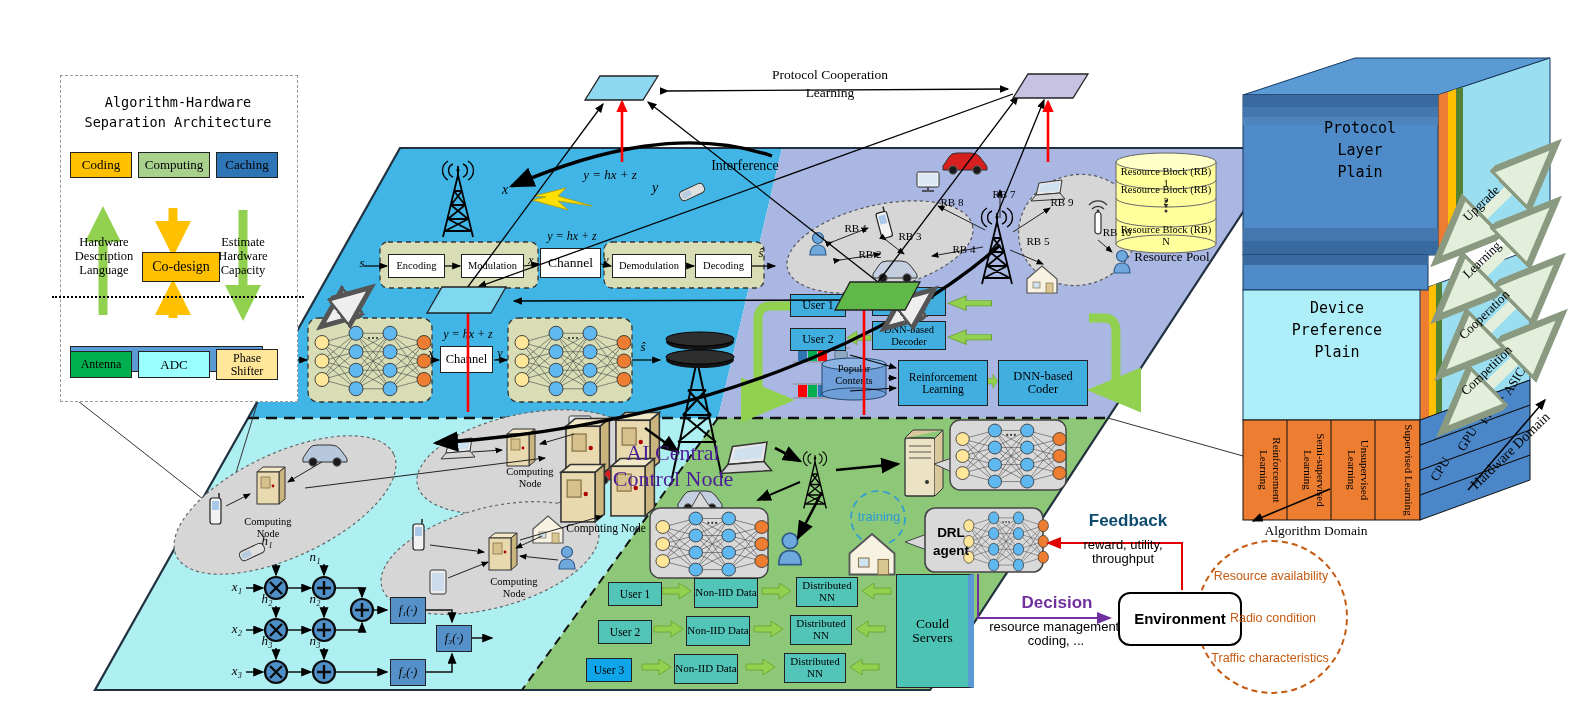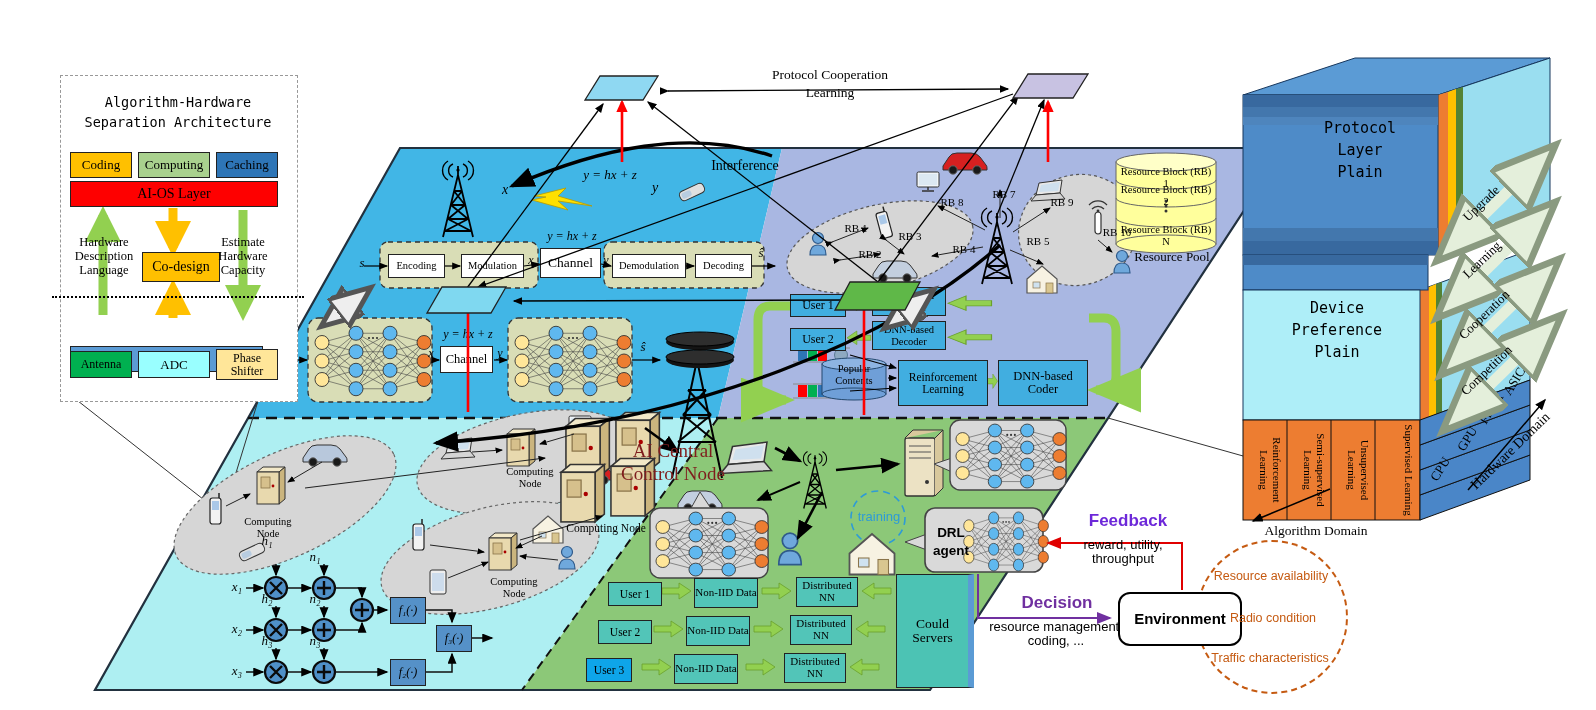--- a/index.html
+++ b/index.html
@@ -695,21 +695,20 @@
   <text x="1476" y="490" font-size="14" font-family="Liberation Serif,serif" transform="rotate(-44 1476 490)">Hardware Domain</text>
   <line x1="1330" y1="489" x2="1253" y2="521" stroke="#000" stroke-width="1.5" marker-end="url(#mB)"></line>
 </g>
 </svg>
 
 <div style="position:absolute;left:60;top:75px;left:60px;width:236px;height:325px;border:1.5px dashed #999;background:#fff;z-index:1;"></div>
 <div class="lb mono" style="left:70px;top:92px;width:216px;font-size:13.5px;line-height:1.5;">Algorithm-Hardware Separation Architecture</div>
 <div class="bx" style="left:70px;top:152px;width:62px;height:26px;background:#ffc000;font-size:13px;">Coding</div>
 <div class="bx" style="left:138px;top:152px;width:72px;height:26px;background:#a9d18e;font-size:13px;">Computing</div>
 <div class="bx" style="left:216px;top:152px;width:62px;height:26px;background:#2e75b6;font-size:13px;">Caching</div>
-<div class="bx" style="left:70px;top:181px;width:208px;height:26px;background:#fe0000;font-size:14px;">AI-OS Layer</div>
 <svg width="236" height="150" style="left:60px;top:200px;z-index:1;">
   <g>
     <line x1="43" y1="115" x2="43" y2="15" stroke="#92d050" stroke-width="9" marker-end="url(#mGa)"></line>
     <line x1="183" y1="10" x2="183" y2="112" stroke="#92d050" stroke-width="9" marker-end="url(#mGa)"></line>
     <line x1="113" y1="8" x2="113" y2="48" stroke="#ffc000" stroke-width="9" marker-end="url(#mOa)"></line>
     <line x1="113" y1="118" x2="113" y2="88" stroke="#ffc000" stroke-width="9" marker-end="url(#mOa)"></line>
   </g>
   <defs>
     <marker id="mGa" markerWidth="5" markerHeight="5" refX="3" refY="2" orient="auto">
           <path d="M0,0 L4,2 L0,4 Z" fill="#92d050"></path>
@@ -782,36 +781,36 @@
 <div class="lb it" style="left:256px;top:534px;width:22px;font-size:13px;">h₁</div>
 <div class="lb it" style="left:304px;top:550px;width:22px;font-size:13px;">n₁</div>
 <div class="lb it" style="left:256px;top:592px;width:22px;font-size:13px;">h₂</div>
 <div class="lb it" style="left:304px;top:592px;width:22px;font-size:13px;">n₂</div>
 <div class="lb it" style="left:256px;top:634px;width:22px;font-size:13px;">h₃</div>
 <div class="lb it" style="left:304px;top:634px;width:22px;font-size:13px;">n₃</div>
 <div class="bx it" style="left:390px;top:597px;width:36px;height:27px;background:#5591c8;font-size:12px;">f₁(·)</div>
 <div class="bx it" style="left:436px;top:625px;width:36px;height:27px;background:#5591c8;font-size:12px;">f₃(·)</div>
 <div class="bx it" style="left:390px;top:659px;width:36px;height:27px;background:#5591c8;font-size:12px;">f₂(·)</div>
 
-<div class="lb" style="left:608px;top:440px;width:130px;font-size:19px;color:#7f1d1d;line-height:1.2;">AI Central Control Node</div>
+<div class="lb" style="left:608px;top:440px;width:130px;font-size:22px;color:#4c1d95;line-height:1.2;">AI Central Control Node</div>
 
 <div class="lb sans" style="left:850px;top:510px;width:58px;font-size:13px;color:#2e9bd6;">training</div>
 <div class="lb sans" style="left:928px;top:524px;width:46px;font-size:13.5px;font-weight:bold;line-height:1.3;">DRL agent</div>
 <div class="bx" style="left:608px;top:582px;width:54px;height:24px;background:#52c5b8;font-size:11.5px;">User 1</div>
 <div class="bx" style="left:694px;top:578px;width:64px;height:30px;background:#52c5b8;font-size:11px;">Non-IID Data</div>
 <div class="bx" style="left:796px;top:577px;width:62px;height:30px;background:#52c5b8;font-size:11px;">Distributed NN</div>
 <div class="bx" style="left:598px;top:620px;width:54px;height:24px;background:#52c5b8;font-size:11.5px;">User 2</div>
 <div class="bx" style="left:686px;top:616px;width:64px;height:30px;background:#52c5b8;font-size:11px;">Non-IID Data</div>
 <div class="bx" style="left:790px;top:615px;width:62px;height:30px;background:#52c5b8;font-size:11px;">Distributed NN</div>
 <div class="bx" style="left:586px;top:658px;width:46px;height:24px;background:#0ea5e9;font-size:11.5px;">User 3</div>
 <div class="bx" style="left:674px;top:654px;width:64px;height:30px;background:#52c5b8;font-size:11px;">Non-IID Data</div>
 <div class="bx" style="left:784px;top:653px;width:62px;height:30px;background:#52c5b8;font-size:11px;">Distributed NN</div>
 <div class="bx" style="left:896px;top:574px;width:78px;height:114px;background:#4cc3b4;border-right:6px solid #5b9bd5;font-size:13.5px;">Could Servers</div>
 
-<div class="lb sans" style="left:1078px;top:512px;width:100px;font-size:17px;font-weight:bold;color:#6d28d9;">Feedback</div>
+<div class="lb sans" style="left:1078px;top:512px;width:100px;font-size:17px;font-weight:bold;color:#0c4a6e;">Feedback</div>
 <div class="lb sans" style="left:1068px;top:538px;width:110px;font-size:13px;">reward, utility, throughput</div>
 <div class="lb sans" style="left:1012px;top:594px;width:90px;font-size:17px;font-weight:bold;color:#7030a0;">Decision</div>
 <div class="lb sans" style="left:986px;top:620px;width:140px;font-size:13px;">resource management, coding, ...</div>
 <div style="position:absolute;left:1196px;top:540px;width:148px;height:150px;border:2px dashed #c55a11;border-radius:50%;z-index:1;"></div>
 <div class="bx sans" style="left:1118px;top:592px;width:124px;height:54px;background:#fff;border:2px solid #000;border-radius:12px;font-size:15px;font-weight:bold;z-index:2;">Environment</div>
 <div class="lb sans" style="left:1204px;top:570px;width:134px;font-size:12.5px;color:#c55a11;">Resource availability</div>
 <div class="lb sans" style="left:1218px;top:612px;width:110px;font-size:12.5px;color:#c55a11;">Radio condition</div>
 <div class="lb sans" style="left:1196px;top:652px;width:148px;font-size:12.5px;color: #c55a11;">Traffic characteristics</div>
 
 <div class="lb mono" style="left:1318px;top:118px;width:84px;font-size:15px;line-height:1.45;">Protocol Layer Plain</div>

